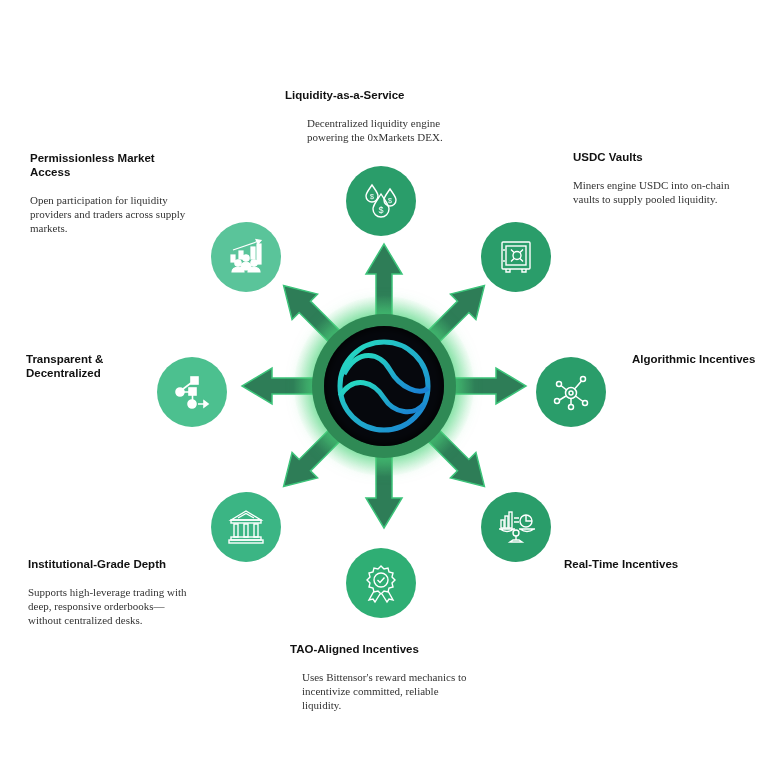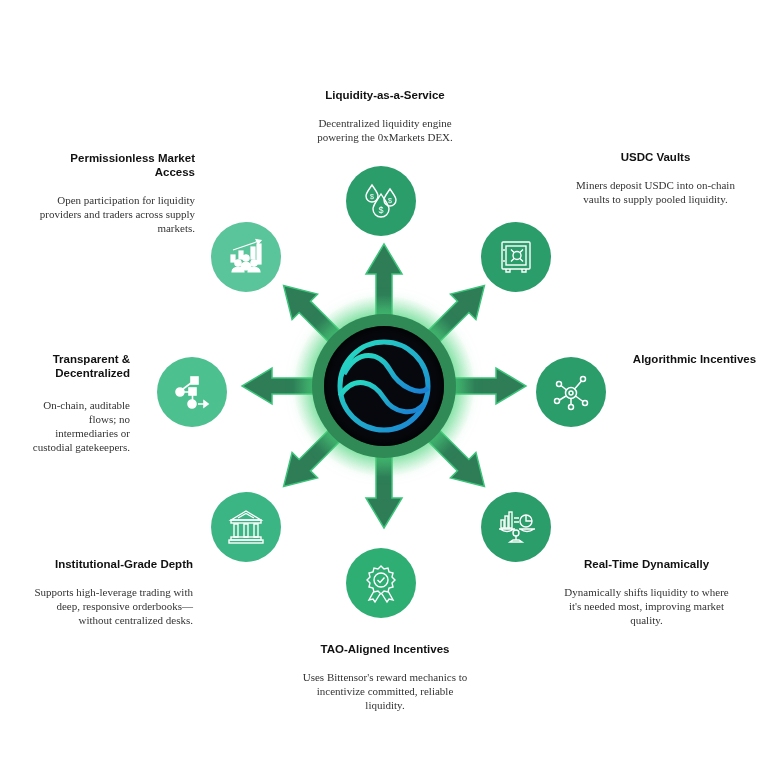--- a/index.html
+++ b/index.html
@@ -11,23 +11,23 @@
   .hub-ring { position:absolute; left:312px; top:314px; width:144px; height:144px; border-radius:50%;
     background:#2f8a55; box-shadow:0 0 18px 6px rgba(70,210,120,0.6); }
   .hub-core { position:absolute; left:324px; top:326px; width:120px; height:120px; border-radius:50%;
     background:#06080d; box-shadow:inset 0 0 8px 2px rgba(0,0,0,0.8); }
   .hub-core svg { position:absolute; left:0; top:0; }
   .node { position:absolute; width:70px; height:70px; border-radius:50%; display:flex; align-items:center; justify-content:center; }
   .node svg { width:42px; height:42px; }
   .label { position:absolute; font-size:11px; line-height:14px; }
   .label .title { font-weight:bold; font-size:11.5px; margin-bottom:14px; color:#111; }
   .label .desc { color:#333;font-family:Liberation Serif, serif; }
-  .r { text-align:right; }
-  .c { text-align:center; }
-  .l { text-align:center; }
+  .r { text-align:left; }
+  .c { text-align:left; }
+  .l { text-align:left; }
 </style>
 </head>
 <body>
 
 <div class="stage">
 
   <svg class="arrows" width="768" height="768">
     <defs>
       <g id="arrowShape">
 
@@ -153,39 +153,37 @@
         <path d="M23,36 a6,5 0 0 1 12,0 z"></path>
     </svg>
   </div>
 
   <div class="label c" style="left:285px;top:88px;width:200px">
     <div class="title">Liquidity-as-a-Service</div>
     <div class="desc" style="padding:0 22px">Decentralized liquidity engine powering the 0xMarkets DEX.</div>
   </div>
   <div class="label l" style="left:573px;top:150px;width:165px">
     <div class="title">USDC Vaults</div>
-    <div class="desc">Miners deposit USDC into on-chain vaults to supply pooled liquidity.</div>
+    <div class="desc">Miners engine USDC into on-chain vaults to supply pooled liquidity.</div>
   </div>
   <div class="label l" style="left:632px;top:352px;width:125px">
     <div class="title">Algorithmic Incentives</div>
   </div>
   <div class="label l" style="left:564px;top:557px;width:165px">
-    <div class="title">Real-Time Dynamically</div>
-    <div class="desc">Dynamically shifts liquidity to where it's needed most, improving market quality.</div>
+    <div class="title">Real-Time Incentives</div>
   </div>
   <div class="label c" style="left:290px;top:642px;width:190px">
     <div class="title">TAO-Aligned Incentives</div>
     <div class="desc" style="padding:0 12px">Uses Bittensor's reward mechanics to incentivize committed, reliable liquidity.</div>
   </div>
   <div class="label r" style="left:28px;top:557px;width:165px">
     <div class="title">Institutional-Grade Depth</div>
     <div class="desc">Supports high-leverage trading with deep, responsive orderbooks—without centralized desks.</div>
   </div>
   <div class="label r" style="left:26px;top:352px;width:104px">
     <div class="title" style="margin-bottom:18px">Transparent &amp; Decentralized</div>
-    <div class="desc">On-chain, auditable flows; no intermediaries or custodial gatekeepers.</div>
   </div>
   <div class="label r" style="left:30px;top:151px;width:165px">
     <div class="title">Permissionless Market Access</div>
     <div class="desc">Open participation for liquidity providers and traders across supply markets.</div>
   </div>
 
 </div>
 
 </body></html>

